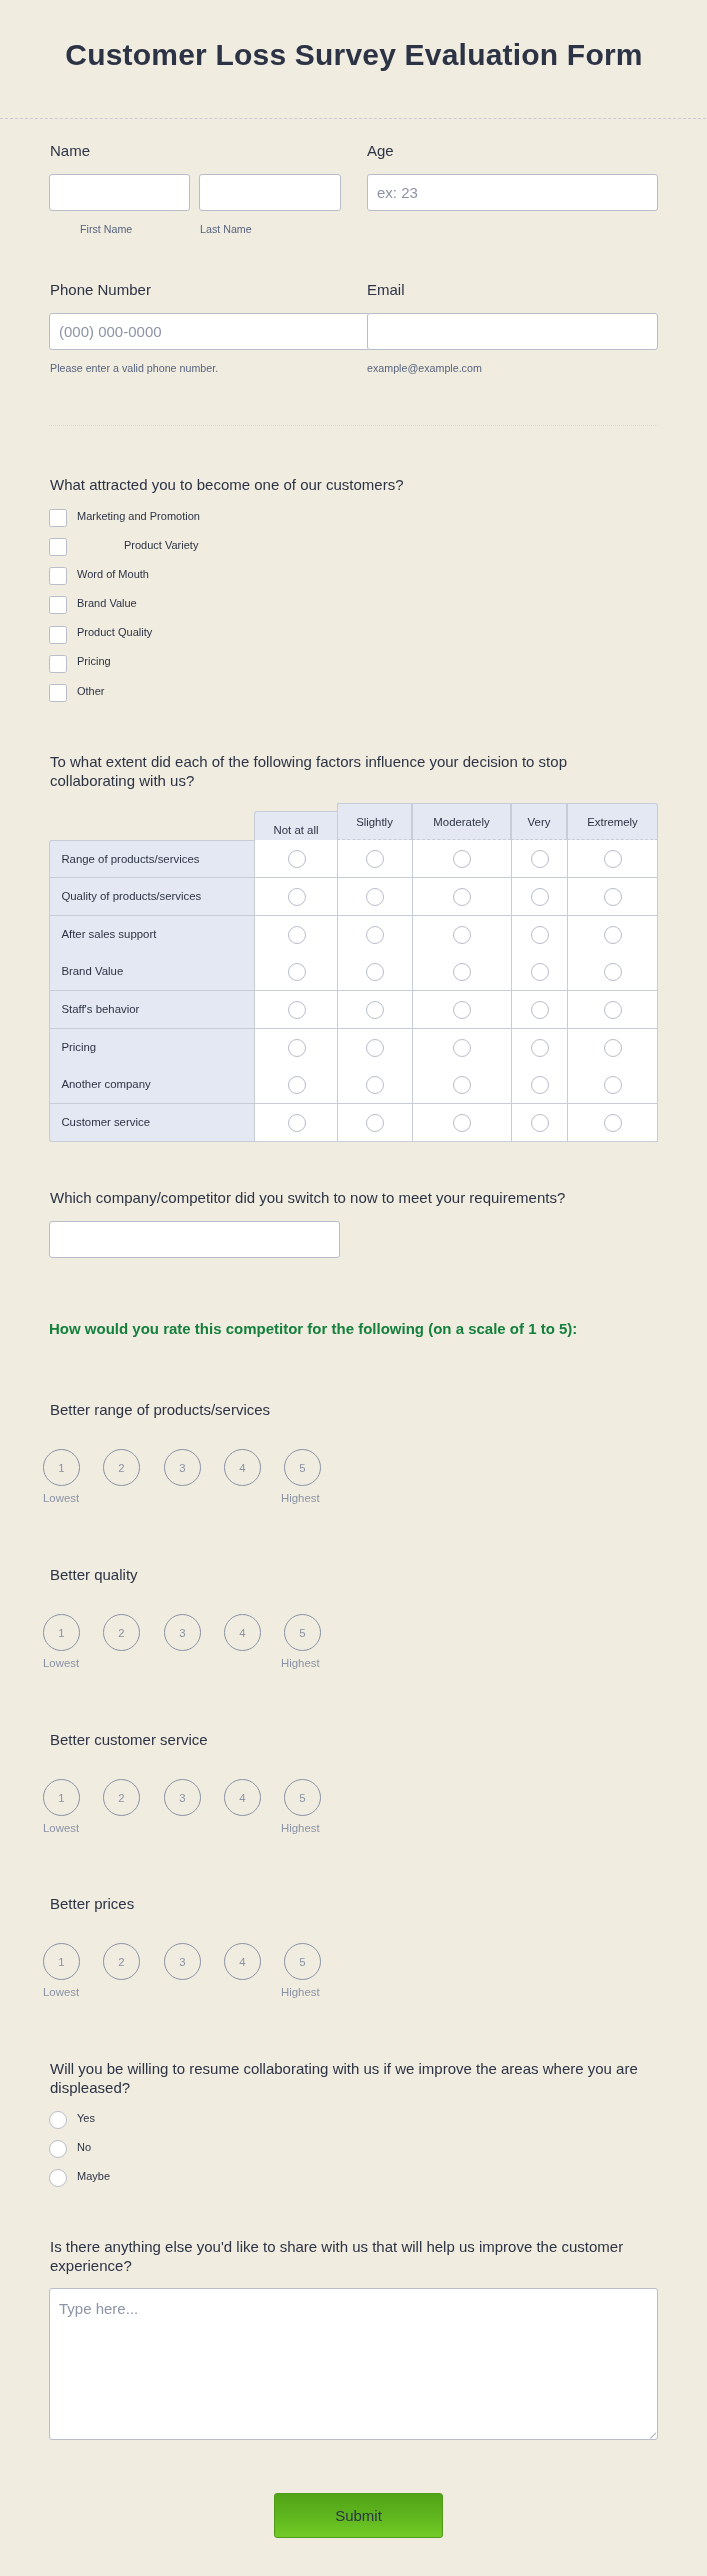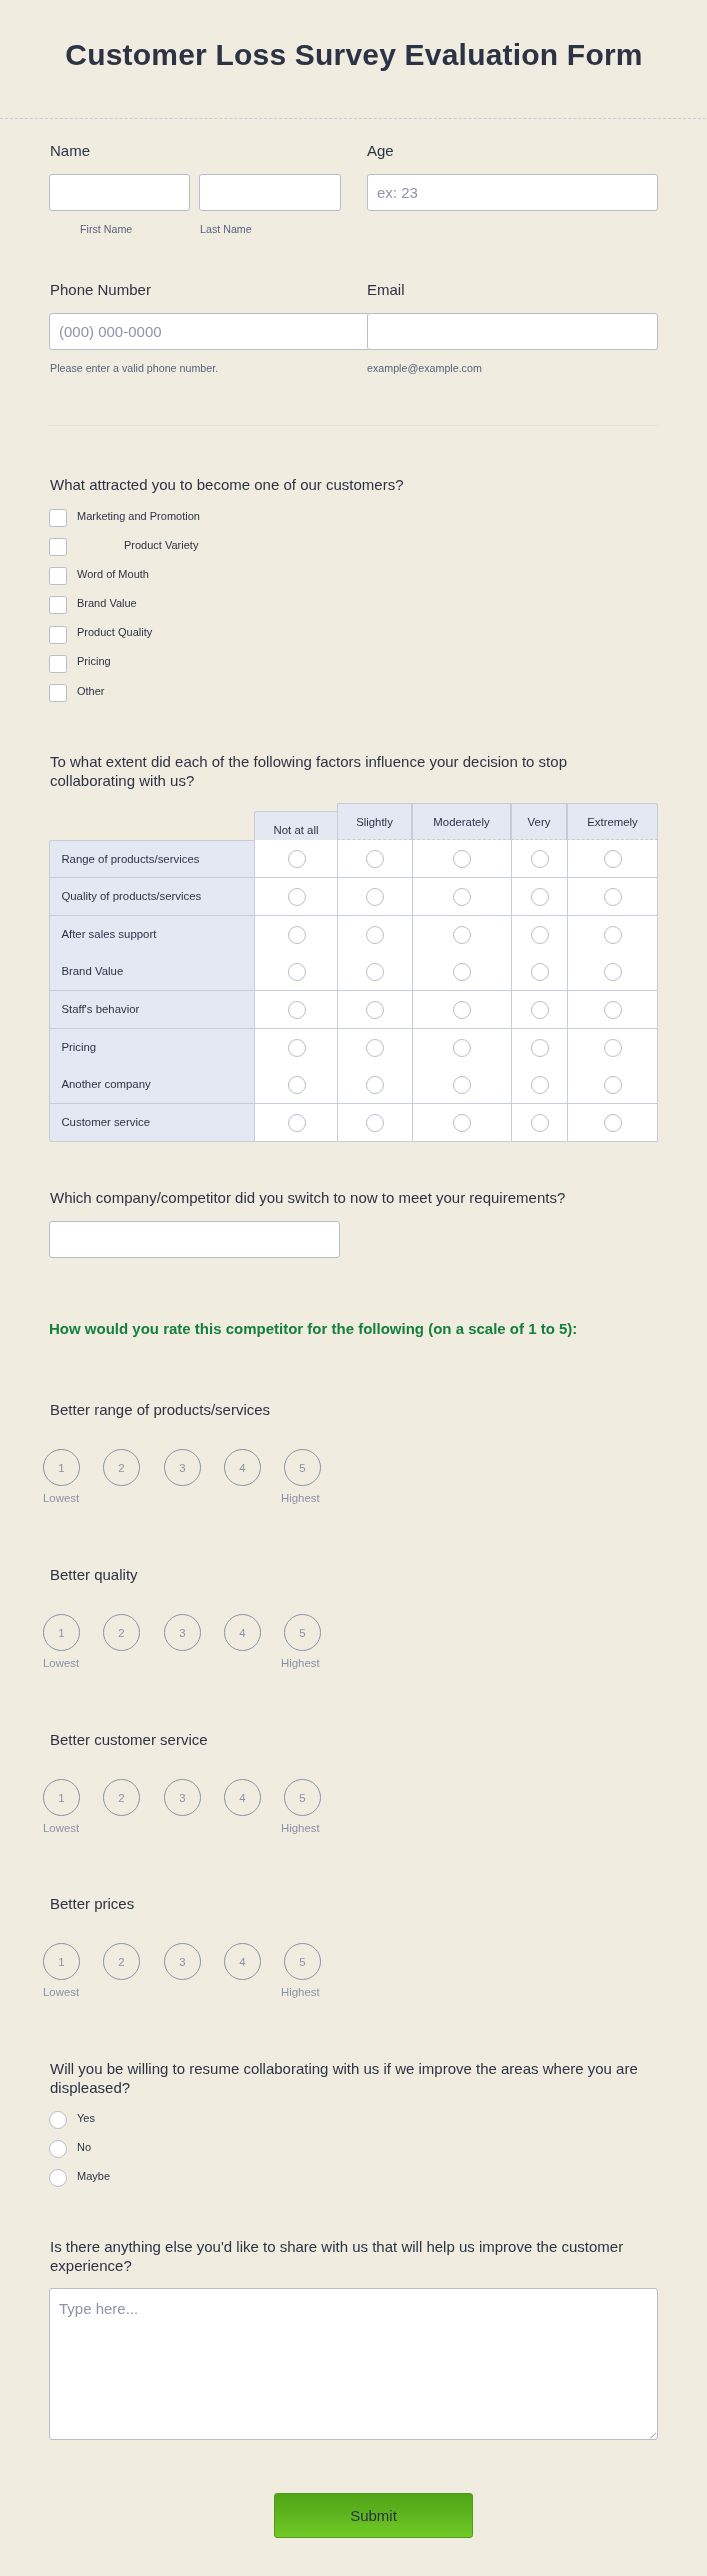--- a/index.html
+++ b/index.html
@@ -22,21 +22,21 @@
   .mrow-label { position: absolute; left: 0; width: 205px; height: 38px; background: #e4e8f2; border-left: 0.8px solid #c7ccd9; border-bottom: 0.8px solid #c7ccd9; font-size: 11.4px; color: #2c3345; line-height: 37px; padding-left: 11.4px; }
   .mcell { position: absolute; height: 38px; background: #fff; border-left: 0.8px solid #c7ccd9; border-bottom: 0.8px solid #c7ccd9; }
   .mcell .mradio { position: absolute; left: 50%; top: 50%; width: 18px; height: 18px; margin: -9px 0 0 -9px; border: 0.8px solid #b8bdc9; border-radius: 50%; background: #fff; }
 
   .bold-q { font-size: 15px; font-weight: bold; color: #15803d; }
   .scale-circle { width: 37px; height: 37px; border: 0.8px solid #8a93a6; border-radius: 50%; text-align: center; line-height: 36px; font-size: 11.4px; color: #8a93a6; }
   .scale-end { font-size: 11.4px; color: #8a93a6; }
 
   .textarea { left: 49px; top: 2288px; width: 609px; height: 152px; background: #fff; border: 0.8px solid #b8bdc9; border-radius: 3px; font-size: 15px; color: #8c94a6; padding: 10.7px 9px; }
   .resize-grip { position: absolute; right: 2.3px; bottom: 2.3px; width: 7.6px; height: 7.6px; border-right: 0.8px solid #a0a6b4; transform: rotate(45deg); }
-  .submit { left: 274px; top: 2493px; width: 199px; height: 45px; border-radius: 3px; border: 0.8px solid #4f9a16; background: linear-gradient(#52a417 0%, #5eb51e 50%, #72cb27 100%); font-size: 15px; color: #2c3345; text-align: center; line-height: 43px; }
+  .submit { left: 274px; top: 2493px; width: 169px; height: 45px; border-radius: 3px; border: 0.8px solid #4f9a16; background: linear-gradient(#52a417 0%, #5eb51e 50%, #72cb27 100%); font-size: 15px; color: #2c3345; text-align: center; line-height: 43px; }
 </style>
 </head>
 <body>
 
 <div class="frame"></div>
 
 <h1 class="abs title">Customer Loss Survey Evaluation Form</h1>
 <div class="abs hdr-divider"></div>
 
 <div class="abs label" style="left:50px; top:142px;">Name</div>

